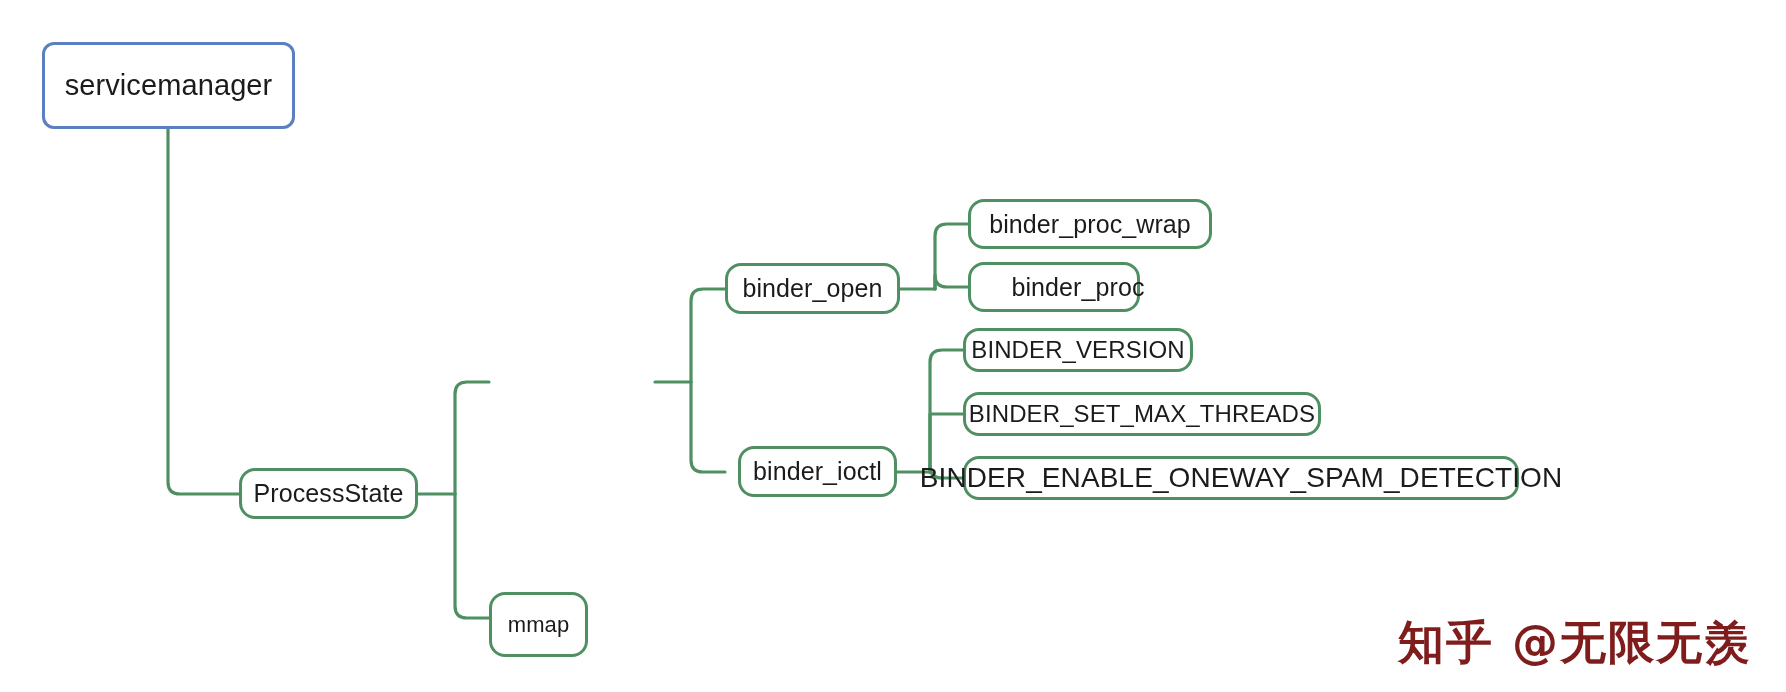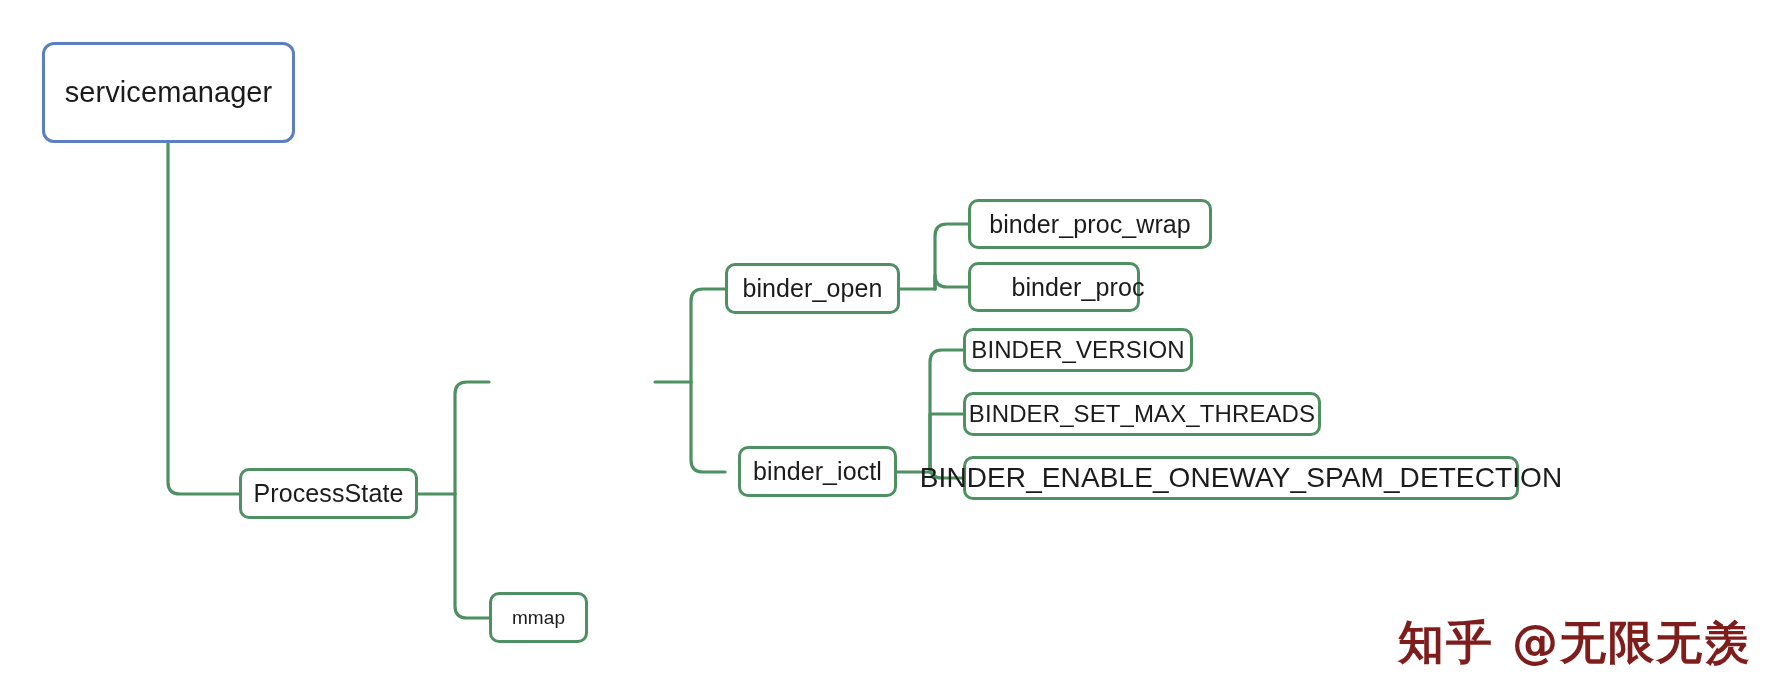--- a/index.html
+++ b/index.html
@@ -20,21 +20,21 @@
     left: 0;
     top: 0;
     width: 1786px;
     height: 692px;
     pointer-events: none;
   }
   .node {
     position: absolute;
     box-sizing: border-box;
     background: #ffffff;
-    border-radius: 10px;
+    border-radius: 16px;
     display: flex;
     align-items: center;
     justify-content: center;
     white-space: nowrap;
     color: #1b1b1b;
     letter-spacing: 0.1px;
   }
   .node.green {
     border: 3px solid #4f9063;
   }
@@ -85,30 +85,30 @@
     <path d="M 900 289 L 935 289"></path>
     <path d="M 935 289 L 935 236 Q 935 224 947 224 L 968 224"></path>
     <path d="M 935 289 L 935 275 Q 935 287 947 287 L 968 287"></path>
 
     <path d="M 892 472 L 930 472"></path>
     <path d="M 930 472 L 930 362 Q 930 350 942 350 L 963 350"></path>
     <path d="M 930 472 L 930 414 L 963 414"></path>
     <path d="M 930 472 L 930 466 Q 930 478 942 478 L 963 478"></path>
   </svg>
 
-  <div class="node blue" style="left:42px; top:42px; width:253px; height:101px; font-size:29px;">
+  <div class="node blue" style="left:42px; top:42px; width:253px; height:87px; font-size:29px;">
     <span class="node-label">servicemanager</span>
   </div>
 
   <div class="node green" style="left:239px; top:468px; width:179px; height:51px; font-size:25px;">
     <span class="node-label">ProcessState</span>
   </div>
 
 
-  <div class="node green" style="left:489px; top:592px; width:99px; height:51px; font-size:19px;align-items:center;">
+  <div class="node green" style="left:489px; top:592px; width:99px; height:65px; font-size:22px;align-items:center;">
     <span class="node-label">mmap</span>
   </div>
 
   <div class="node green" style="left:725px; top:263px; width:175px; height:51px; font-size:25px;">
     <span class="node-label">binder_open</span>
   </div>
 
   <div class="node green" style="left:725px; top:446px; width:159px; height:51px; font-size:25px;margin-left:13px;">
     <span class="node-label">binder_ioctl</span>
   </div>

